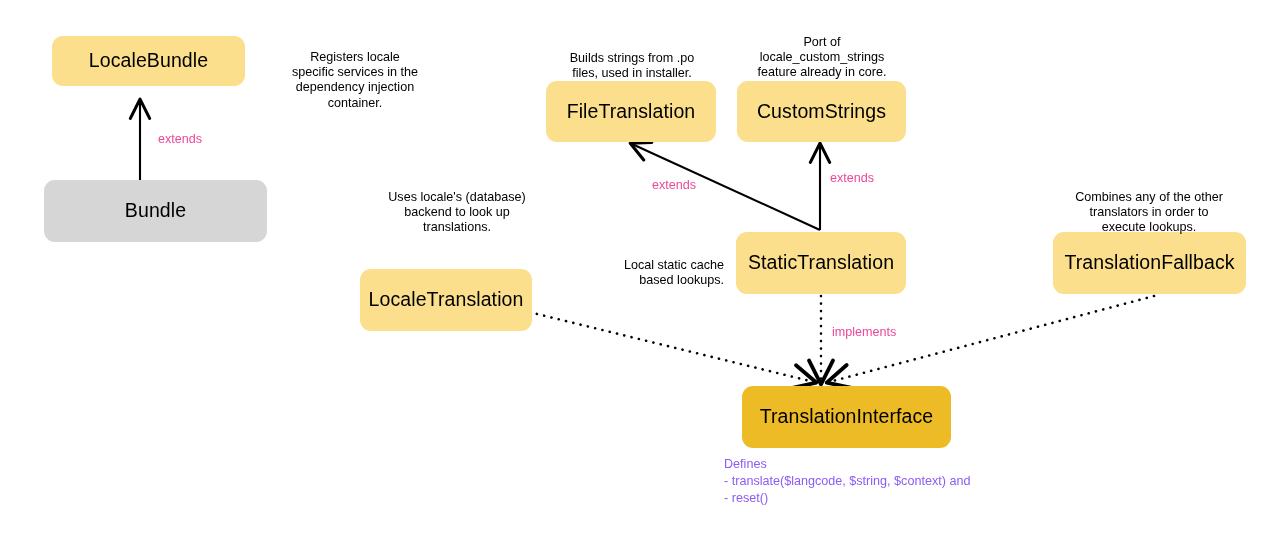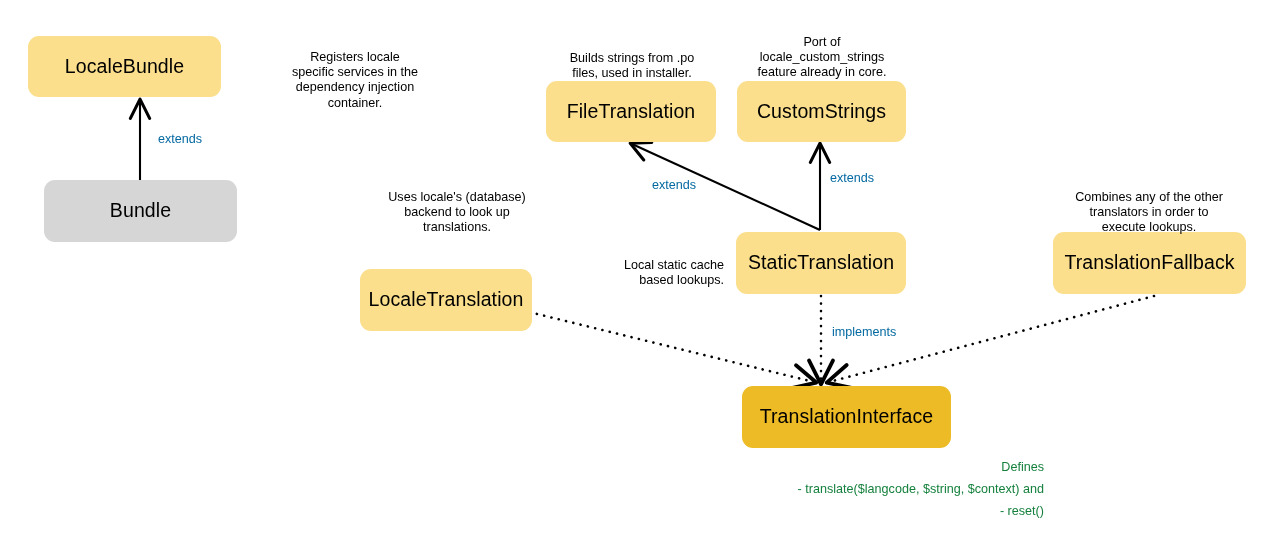--- a/index.html
+++ b/index.html
@@ -53,29 +53,29 @@
     color: #000;
     text-align: center;
     white-space: pre-line;
     margin-top: 16px;
   }
   .note.right-align { text-align: right; }
   .edge-label {
     position: absolute;
     font-size: 12.6px;
     line-height: 15px;
-    color: #0369a1;
+    color: #ec4899;
     white-space: nowrap;
   }
   .defines {
     position: absolute;
     font-size: 12.6px;
-    line-height: 22px;
-    color: #15803d;
-    text-align: right;
+    line-height: 17px;
+    color: #8b5cf6;
+    text-align: left;
     white-space: pre-line;
   }
 </style>
 </head>
 <body>
 
 <div id="diagram">
 
   <svg id="edges" viewBox="0 0 1268 534" xmlns="http://www.w3.org/2000/svg">
     <defs>
@@ -90,25 +90,25 @@
 
     <line x1="820" y1="230" x2="820" y2="145" stroke="#000000" stroke-width="2.1" marker-end="url(#arrow-open)"></line>
 
     <line x1="464" y1="296" x2="814" y2="382" stroke="#000000" stroke-width="2.6" stroke-linecap="round" stroke-dasharray="0.1 7.4" marker-end="url(#arrow-open)"></line>
 
     <line x1="821" y1="296" x2="821" y2="382" stroke="#000000" stroke-width="2.6" stroke-linecap="round" stroke-dasharray="0.1 7.4" marker-end="url(#arrow-open)"></line>
 
     <line x1="1154" y1="296" x2="829" y2="382" stroke="#000000" stroke-width="2.6" stroke-linecap="round" stroke-dasharray="0.1 7.4" marker-end="url(#arrow-open)"></line>
   </svg>
 
-  <div class="node" style="left:28px; top:36px; width:193px; height:61px; background:#fbdf8d;">
+  <div class="node" style="left:52px; top:36px; width:193px; height:50px; background:#fbdf8d;">
     <span class="node-label">LocaleBundle</span>
   </div>
 
-  <div class="node" style="left:44px; top:180px; width:193px; height:62px; background:#d6d6d6;">
+  <div class="node" style="left:44px; top:180px; width:223px; height:62px; background:#d6d6d6;">
     <span class="node-label">Bundle</span>
   </div>
 
   <div class="node" style="left:546px; top:81px; width:170px; height:61px; background:#fbdf8d;">
     <span class="node-label">FileTranslation</span>
   </div>
 
   <div class="node" style="left:737px; top:81px; width:169px; height:61px; background:#fbdf8d;">
     <span class="node-label">CustomStrings</span>
   </div>

